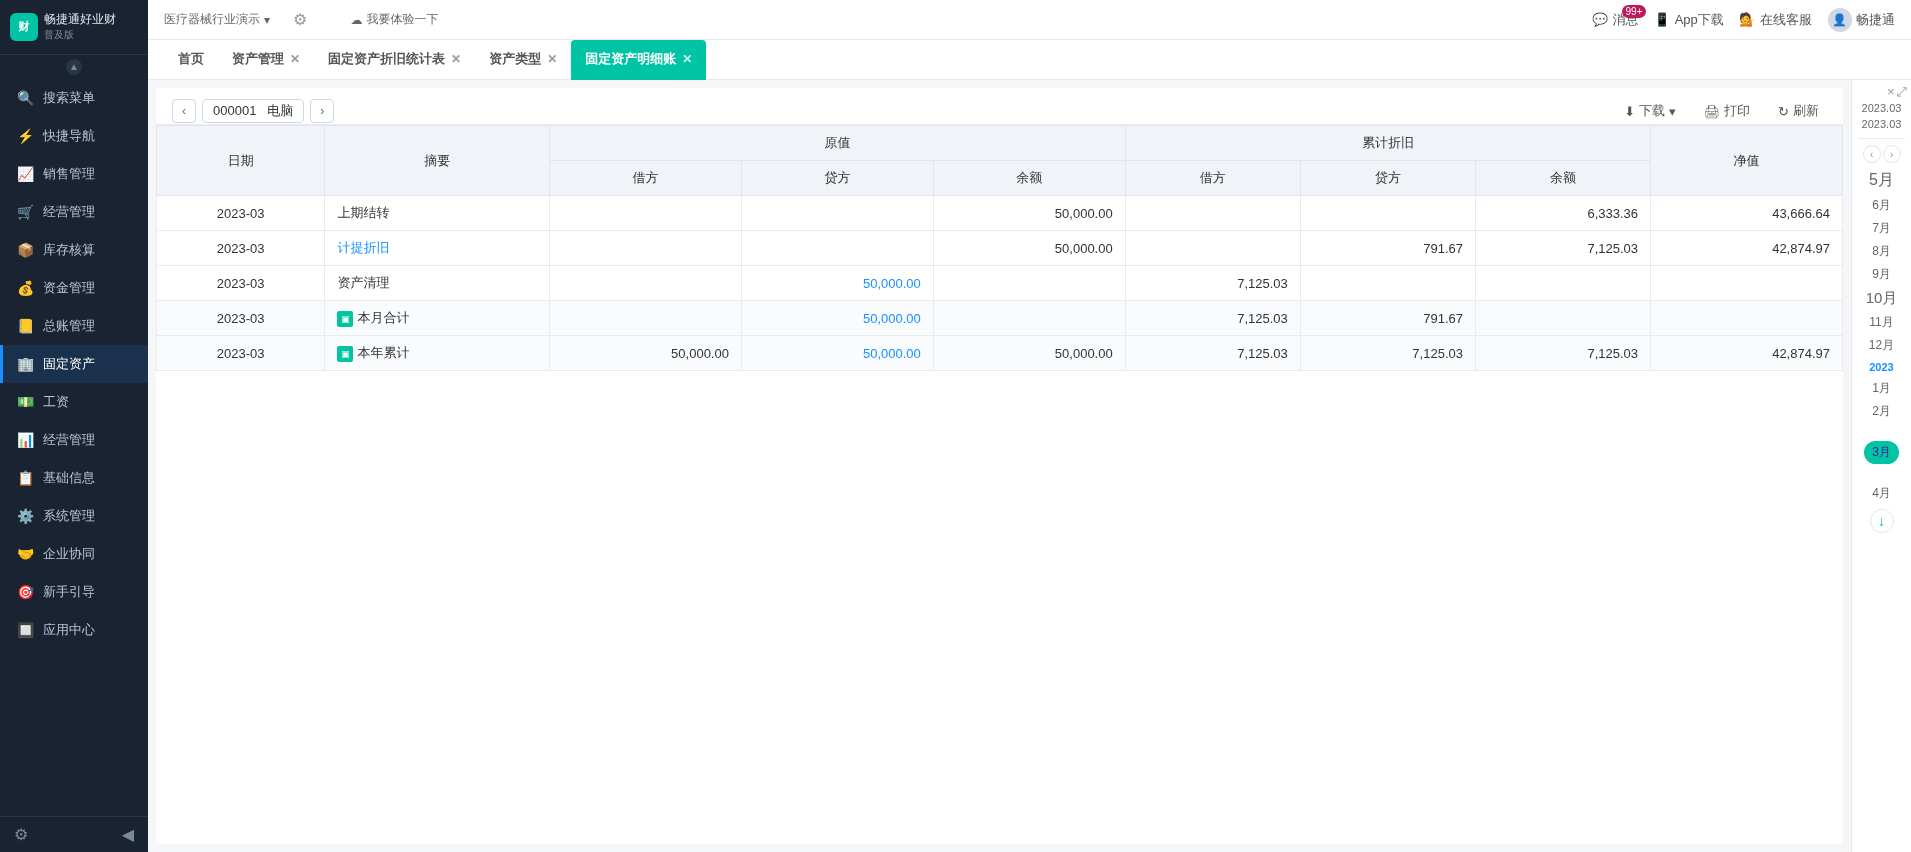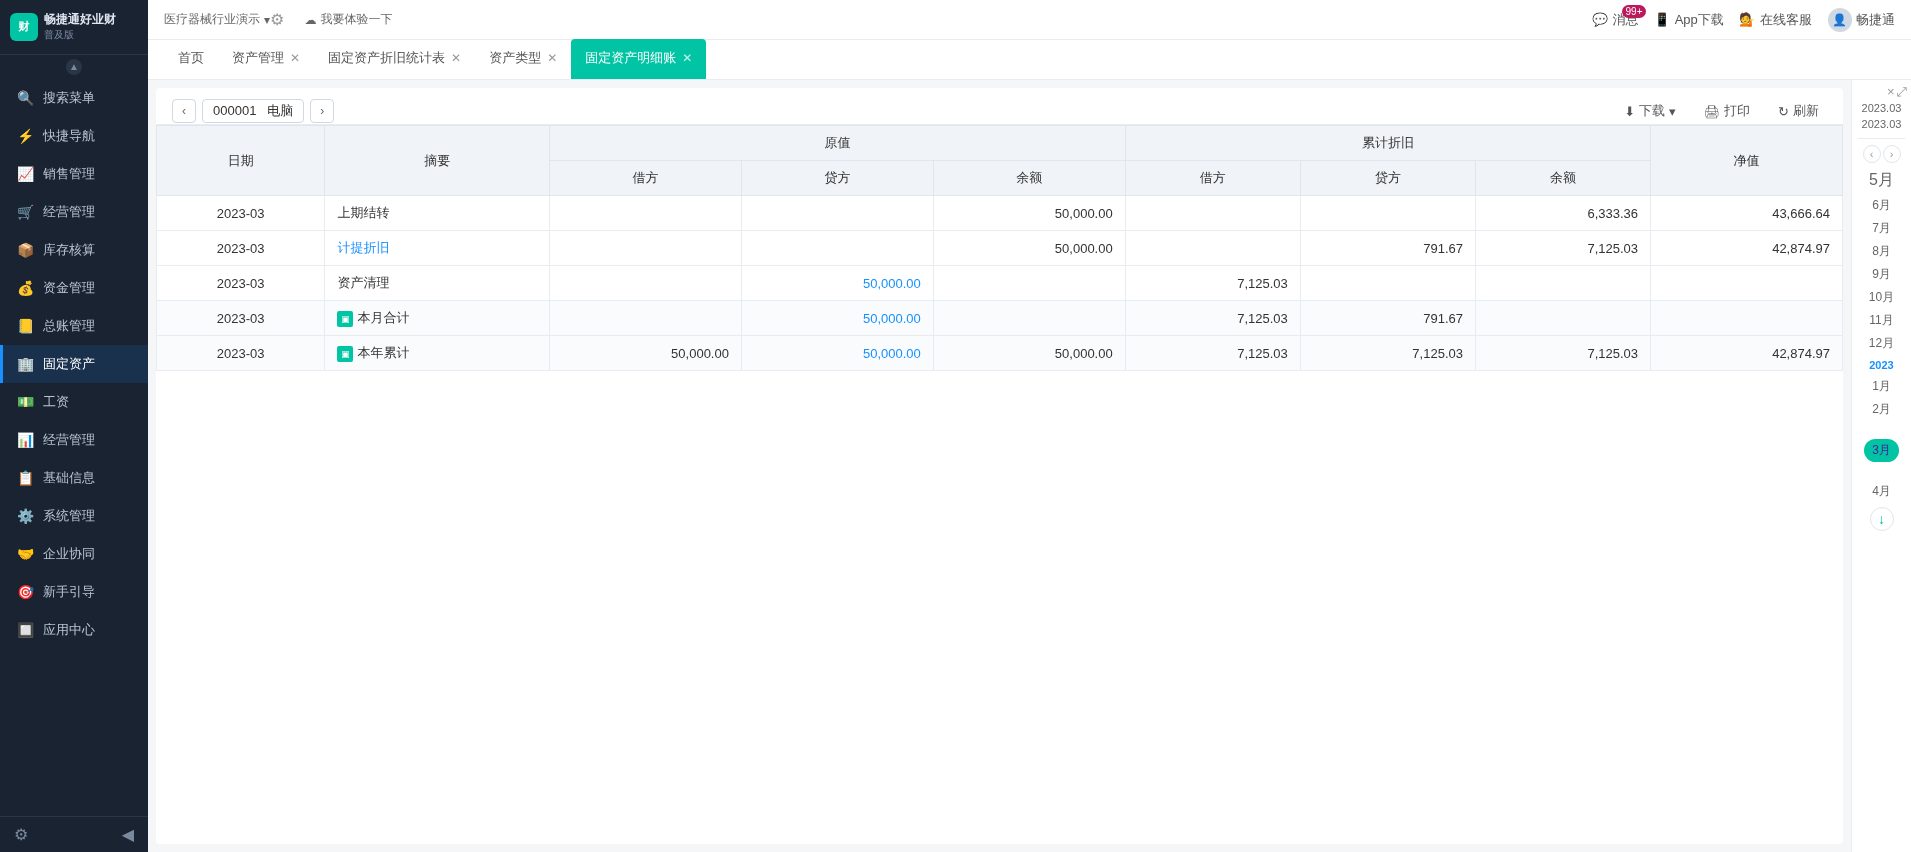--- a/index.html
+++ b/index.html
@@ -22,21 +22,21 @@
       align-items: center;
       gap: 6px;
     }
     .sidebar-logo-icon {
       width: 28px; height: 28px;
       background: #00c4a3;
       border-radius: 6px;
       display: flex; align-items: center; justify-content: center;
       color: white; font-size: 11px; font-weight: bold;
     }
-    .sidebar-logo-text { font-size: 12px; color: #e0e6f0; line-height: 1.3; font-weight: bold; }
+    .sidebar-logo-text { font-size: 12px; color: #e0e6f0; line-height: 1.3; }
     .sidebar-logo-sub { font-size: 10px; color: #7a8a9e; }
     .sidebar-scroll { flex: 1; overflow-y: auto; overflow-x: hidden; }
     .sidebar-scroll::-webkit-scrollbar { width: 4px; }
     .sidebar-scroll::-webkit-scrollbar-thumb { background: #3a4a5e; border-radius: 2px; }
     .sidebar-item {
       display: flex; align-items: center; gap: 8px;
       padding: 10px 14px;
       cursor: pointer;
       color: #b8c4d4;
       font-size: 13px;
@@ -76,21 +76,21 @@
     .topbar {
       height: 40px;
       background: #fff;
       display: flex;
       align-items: center;
       padding: 0 16px;
       border-bottom: 1px solid #e8ecf0;
       justify-content: space-between;
       flex-shrink: 0;
     }
-    .topbar-left { display: flex; align-items: center; gap: 0; }
+    .topbar-left { display: flex; align-items: center; gap: 23px; }
     .topbar-company {
       font-size: 13px; color: #333;
       display: flex; align-items: center; gap: 4px;
     }
     .topbar-company span { font-size: 12px; color: #666; }
     .topbar-settings { color: #999; cursor: pointer; font-size: 16px; }
     .topbar-experience {
       display: flex; align-items: center; gap: 4px;
       font-size: 12px; color: #666; cursor: pointer;
       margin-left: 20px;
@@ -110,25 +110,26 @@
       border-radius: 50%;
       background: #d0d8e4;
       display: flex; align-items: center; justify-content: center;
       font-size: 12px; color: #666;
     }
 
     
     .tabbar {
       background: #fff;
       display: flex;
-      align-items: flex-end;
+      align-items: flex-start;
       padding: 0 16px;
       border-bottom: 1px solid #e8ecf0;
       flex-shrink: 0;
       height: 40px;
+      font-weight: bold;
     }
     .tab {
       padding: 0 14px;
       height: 40px;
       display: flex; align-items: center; gap: 4px;
       cursor: pointer;
       font-size: 13px;
       color: #555;
       border-bottom: 2px solid transparent;
       white-space: nowrap;
@@ -506,21 +507,21 @@
         <div style="width:18px;height:18px;border:1px solid #e0e6ec;border-radius:50%;display:flex;align-items:center;justify-content:center;cursor:pointer;color:#999;font-size:11px;">‹</div>
         <div style="width:18px;height:18px;border:1px solid #e0e6ec;border-radius:50%;display:flex;align-items:center;justify-content:center;cursor:pointer;color:#999;font-size:11px;">›</div>
       </div>
 
       <div id="timeline-months-top">
           <div style="font-size: 16px; color: rgb(102, 102, 102); padding: 3px 0px; cursor: pointer; width: 100%; text-align: center;">5月</div>
           <div style="font-size: 12px; color: rgb(102, 102, 102); padding: 3px 0px; cursor: pointer; width: 100%; text-align: center;">6月</div>
           <div style="font-size: 12px; color: rgb(102, 102, 102); padding: 3px 0px; cursor: pointer; width: 100%; text-align: center;">7月</div>
           <div style="font-size: 12px; color: rgb(102, 102, 102); padding: 3px 0px; cursor: pointer; width: 100%; text-align: center;">8月</div>
           <div style="font-size: 12px; color: rgb(102, 102, 102); padding: 3px 0px; cursor: pointer; width: 100%; text-align: center;">9月</div>
-          <div style="font-size: 12px; color: rgb(102, 102, 102); padding: 3px 0px; cursor: pointer; width: 100%; text-align: left;">10月</div>
+          <div style="font-size: 15px; color: rgb(102, 102, 102); padding: 3px 0px; cursor: pointer; width: 100%; text-align: left;">10月</div>
           <div style="font-size: 12px; color: rgb(102, 102, 102); padding: 3px 0px; cursor: pointer; width: 100%; text-align: center;">11月</div>
           <div style="font-size: 12px; color: rgb(102, 102, 102); padding: 3px 0px; cursor: pointer; width: 100%; text-align: center;">12月</div>
         </div>
 
       <div style="font-size:11px;color:#1890ff;font-weight:bold;padding:4px 0;text-align:center;">2023</div>
 
       <div id="timeline-months-2023">
           <div style="font-size: 12px; color: rgb(102, 102, 102); padding: 3px 0px; cursor: pointer; width: 100%; text-align: center;">1月</div>
           <div style="font-size: 12px; color: rgb(102, 102, 102); padding: 3px 0px; cursor: pointer; width: 100%; text-align: center;">2月</div>
           <div style="font-size: 12px; background: rgb(0, 196, 163); color: #4c1d95; border-radius: 12px; padding: 3px 8px; cursor: pointer; text-align: center; margin: 18px auto; width: fit-content;">3月</div>

